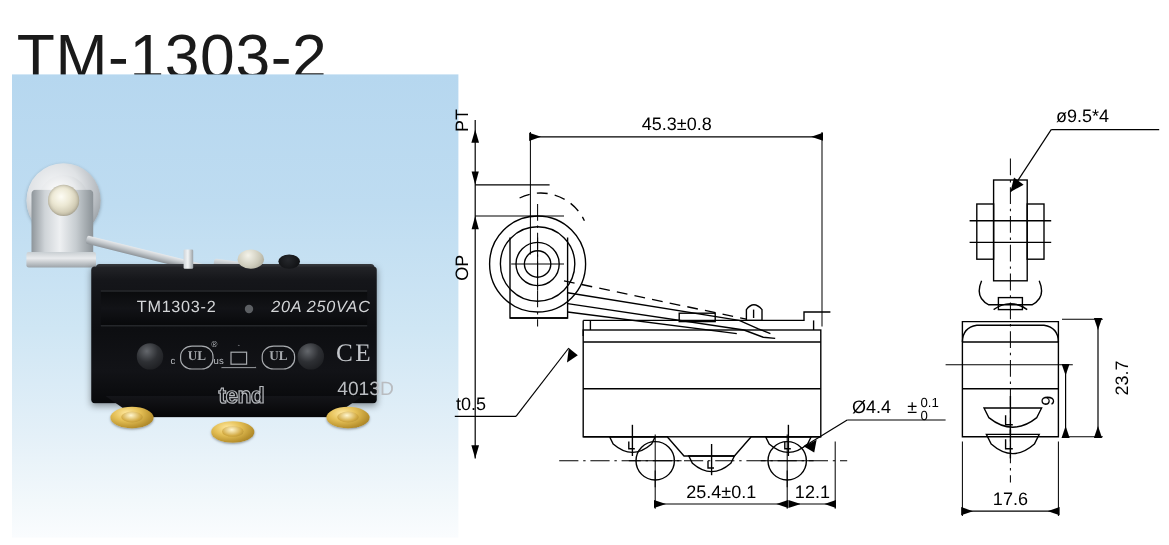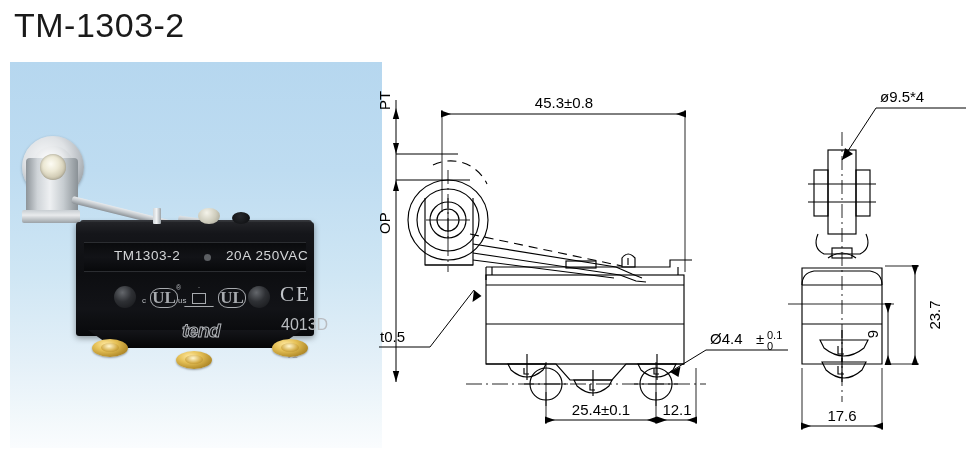--- a/index.html
+++ b/index.html
@@ -12,22 +12,22 @@
     height: 454px;
     position: relative;
     font-family: "Liberation Sans", sans-serif;
     overflow: hidden;
   }
 
   
   #page-title {
     position: absolute;
     left: 14px;
-    top: 6px;
-    font-size: 34px;
+    top: 18px;
+    font-size: 52px;
     font-weight: 400;
     letter-spacing: 0.5px;
     color: #1a1a1a;
     font-family: "Liberation Sans", sans-serif;
     white-space: nowrap;
   }
 
   
   #product-photo {
     position: absolute;
@@ -151,21 +151,21 @@
   }
   .label-text {
     position: absolute;
     color: #d4d6d8;
     font-size: 13.5px;
     letter-spacing: 0.6px;
     white-space: nowrap;
     font-family: "Liberation Sans", sans-serif;
   }
   #lbl-model { left: 104px; top: 186px; }
-  #lbl-rating { left: 216px; top: 186px; }
+  #lbl-rating { left: 216px; top: 186px; font-style: italic; }
   .label-dot {
     position: absolute;
     left: 194px;
     top: 192px;
     width: 7px;
     height: 7px;
     border-radius: 50%;
     background: #5c5f63;
   }
 
@@ -214,21 +214,21 @@
   }
   #cert-hole-left { left: 104px; top: 224px; }
   #cert-hole-right { left: 238px; top: 224px; }
   .ul-mark {
     position: absolute;
     width: 26px;
     height: 18px;
     border: 1.4px solid #a7aaae;
     border-radius: 10px / 9px;
     color: #a7aaae;
-    font-size: 17px;
+    font-size: 11px;
     font-weight: bold;
     text-align: center;
     line-height: 17px;
     font-family: "Liberation Serif", serif;
   }
   #ul-mark-1 { left: 140px; top: 226px; }
   #ul-mark-2 { left: 208px; top: 226px; }
   #ul-c { left: 132px; top: 234px; font-size: 8px; }
   #ul-us { left: 168px; top: 234px; font-size: 8px; }
   #ul-reg { left: 166px; top: 222px; font-size: 7px; }
@@ -259,21 +259,20 @@
     letter-spacing: 2px;
     font-family: Liberation Serif, serif;
   }
   #code-t1 { left: 276px; top: 243px; font-size: 10px; font-weight: bold; margin-top: 44px; }
   #code-4013d { left: 271px; top: 254px; font-size: 16px; }
   #brand-logo {
     position: absolute;
     left: 172px;
     top: 258px;
     font-size: 19px;
-    font-style: italic;
     font-weight: bold;
     color: transparent;
     -webkit-text-stroke: 1px #b4b7bb;
     font-family: "Liberation Sans", sans-serif;
     letter-spacing: -0.5px;
   }
 
   
   .terminal {
     position: absolute;

